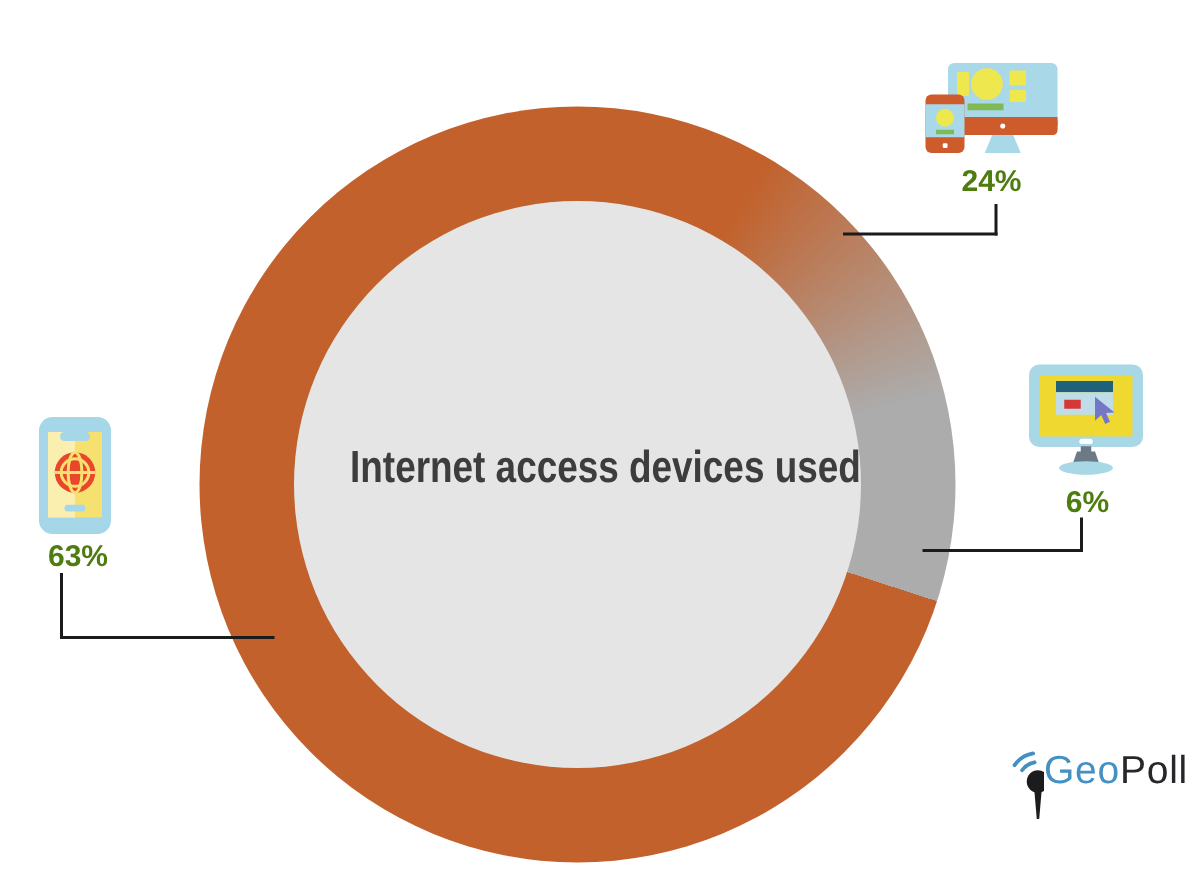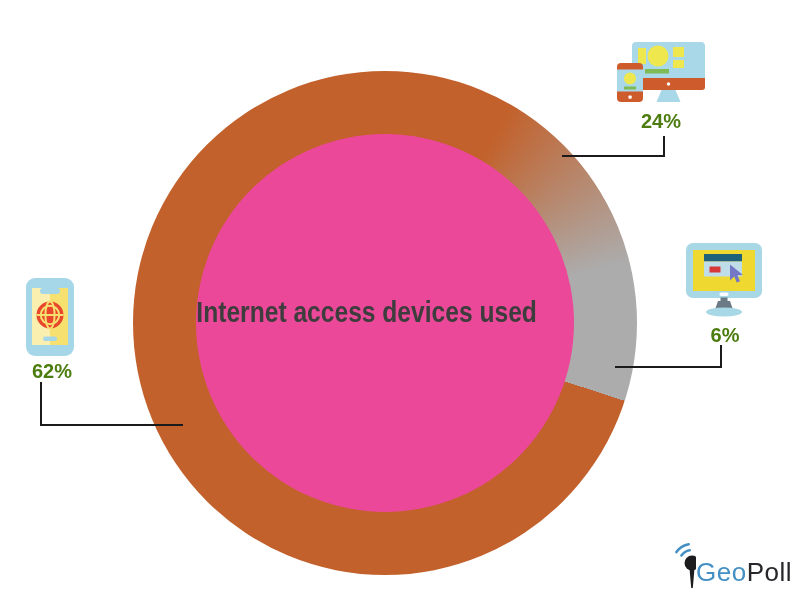--- a/index.html
+++ b/index.html
@@ -11,62 +11,62 @@
   .donut{
     position:absolute;left:133px;top:71px;width:504px;height:504px;
     border-radius:50%;
     background:conic-gradient(from 0deg,
       #C2612B 0deg, #C2612B 30deg,
       #ACACAC 76deg, #ACACAC 108deg,
       #C2612B 108deg, #C2612B 360deg);
   }
   .donut-hole{
     position:absolute;left:196px;top:134px;width:378px;height:378px;
-    border-radius:50%;background:#ec4899;
-    display:flex;align-items:center;justify-content:flex-end;
+    border-radius:50%;background:#e5e5e5;
+    display:flex;align-items:center;justify-content:flex-start;
   }
   .chart-title{
     font-size:30px;font-weight:bold;color:#3D3D3D;white-space:nowrap;
     transform:translateY(-11px) scaleX(0.82);transform-origin:center;
     letter-spacing:0px;
   }
   
   .line{position:absolute;background:#1B1B1B;}
   
   .pct{
     position:absolute;font-size:20px;font-weight:bold;color:#4d7c0f;
     text-align:center;line-height:1;
   }
   
   .icon{position:absolute;}
   
   .logo{
-    position:absolute;left:662px;top:542px;height:46px;
-    display:flex;align-items:flex-end;
+    position:absolute;left:662px;top:500px;height:46px;
+    display:flex;align-items:flex-start;
   }
   .logo-text{
     font-size:26px;line-height:1;letter-spacing:0.5px;
     padding-bottom:3px;white-space:nowrap;
   }
   .logo-blue{color:#4490C4;}
   .logo-dark{color:#27272B;}
 </style>
 </head>
 <body>
 
 <div id="canvas">
 
   <div class="donut"></div>
   <div class="donut-hole">
     <div class="chart-title">Internet access devices used</div>
   </div>
 
   <div class="line" style="left:40px;top:382px;width:2px;height:44px;"></div>
   <div class="line" style="left:40px;top:424px;width:143px;height:2px;"></div>
-  <div class="pct" style="left:18px;top:361px;width:68px;">62%</div>
+  <div class="pct" style="left:18px;top:361px;width:68px;">63%</div>
 
   <div class="line" style="left:663px;top:136px;width:2px;height:21px;"></div>
   <div class="line" style="left:562px;top:155px;width:103px;height:2px;"></div>
   <div class="pct" style="left:629px;top:111px;width:64px;">24%</div>
 
   <div class="line" style="left:720px;top:345px;width:2px;height:23px;"></div>
   <div class="line" style="left:615px;top:366px;width:107px;height:2px;"></div>
   <div class="pct" style="left:699px;top:325px;width:52px;">6%</div>
 
   <svg class="icon" style="left:25px;top:277px;" width="50" height="80" viewBox="0 0 50 80">

